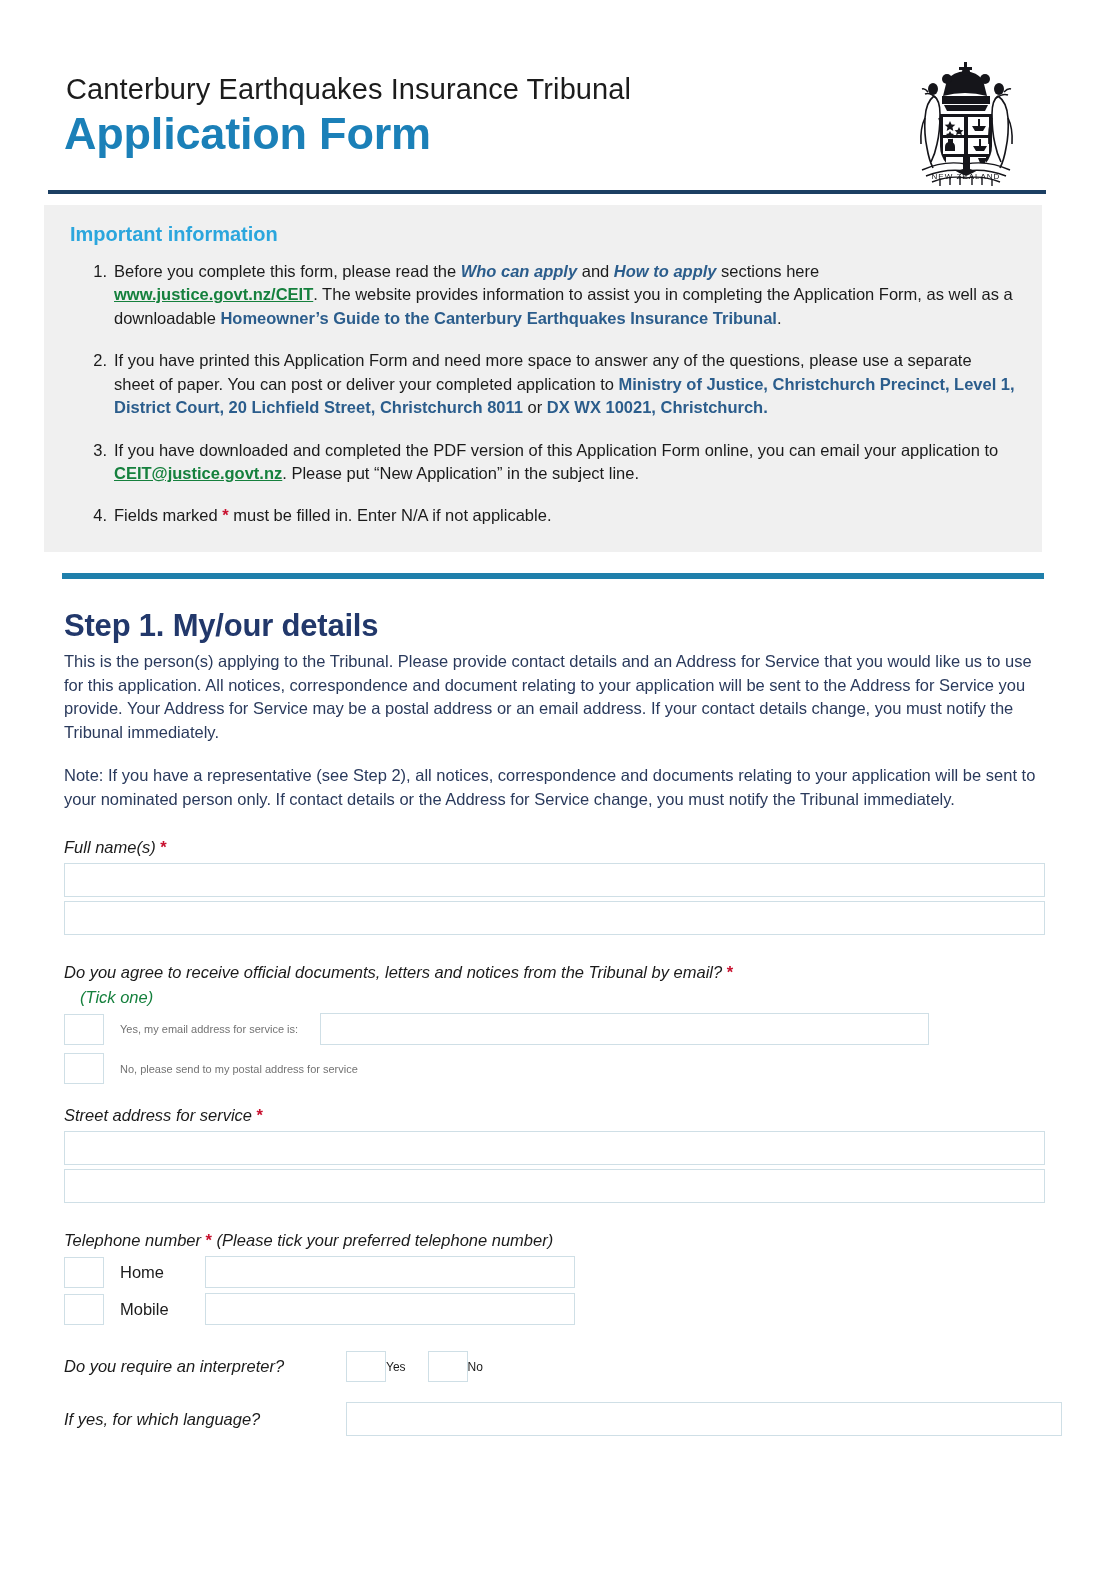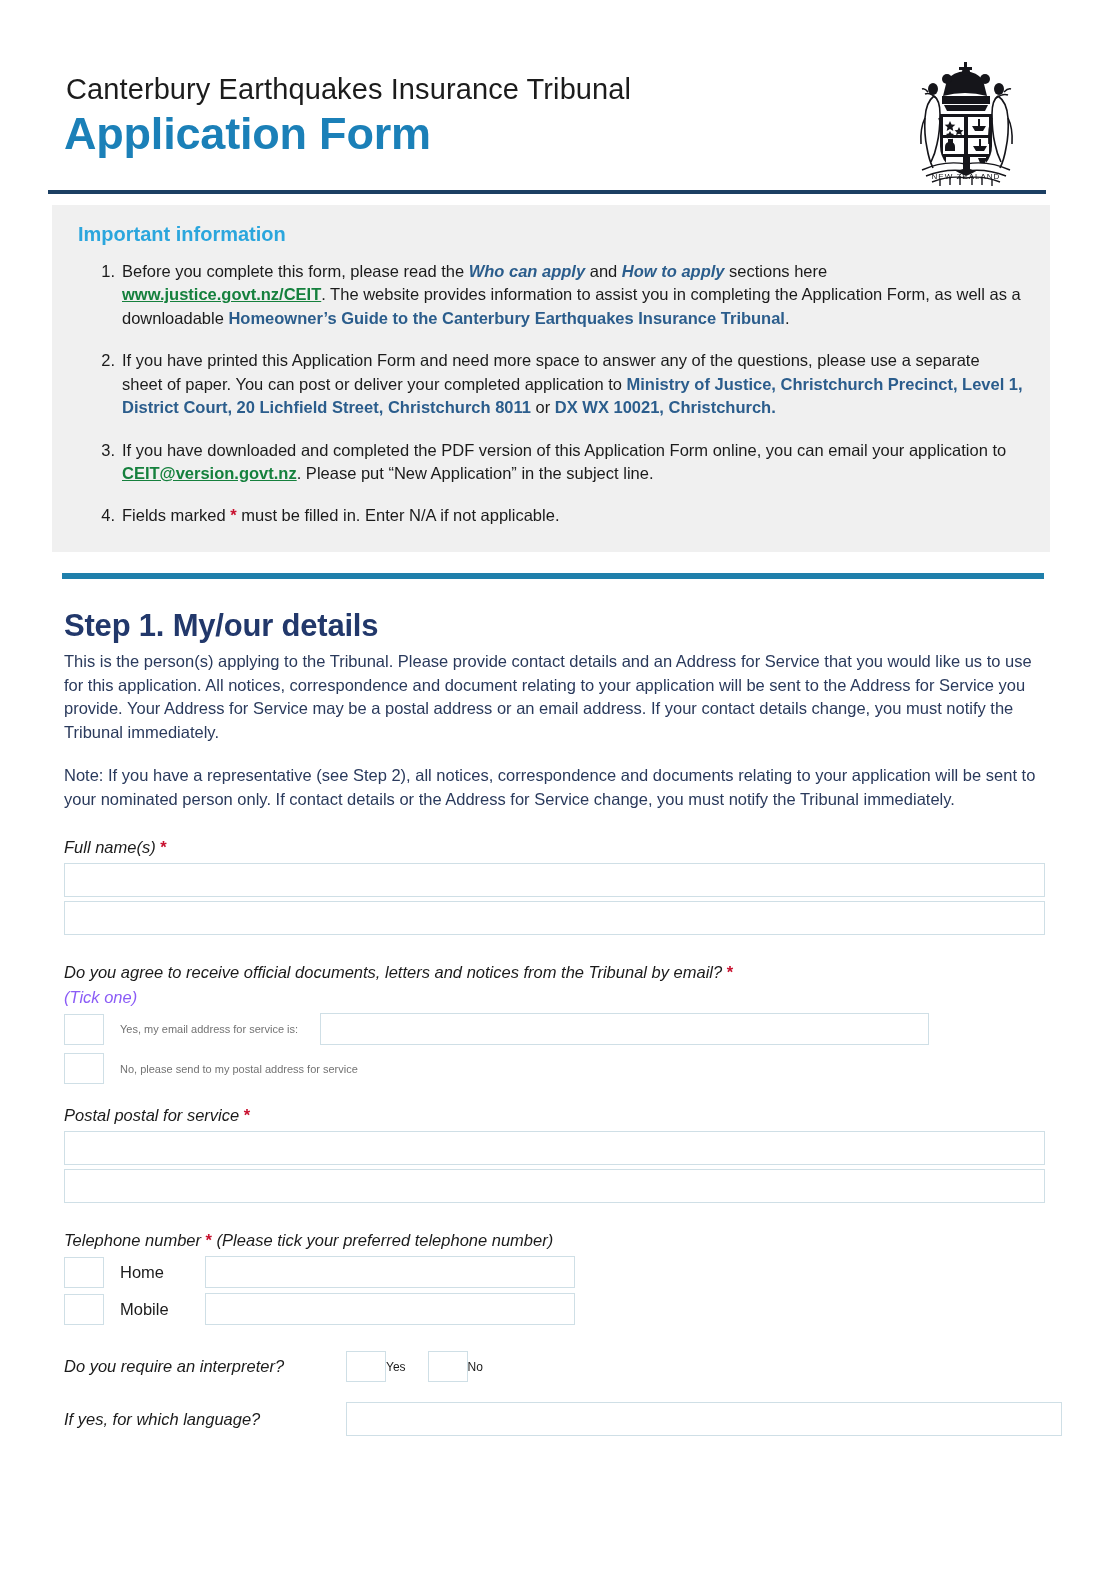--- a/index.html
+++ b/index.html
@@ -60,21 +60,21 @@
     left: 48px;
     right: 74px;
     top: 190px;
     height: 4px;
     background: #1c3f63;
   }
 
   
   .info-box {
     position: absolute;
-    left: 52px;
+    left: 44px;
     top: 205px;
     width: 998px;
     background: #f0f0f0;
     box-sizing: border-box;
     padding: 18px 26px 22px 26px;
   }
   .info-heading {
     font-size: 20px;
     font-weight: bold;
     color: #2ba6dd;
@@ -149,22 +149,22 @@
   .field-label {
     font-size: 16.5px;
     font-style: italic;
     color: #1b1b1b;
     margin: 0 0 6px 0;
   }
   .field-label .req { font-style: normal; }
   .subtle-note {
     font-size: 16.5px;
     font-style: italic;
-    color: #8b5cf6;
-    margin: 0 0 6px 0;
+    color: #15803d;
+    margin: 0 0 6px 16px;
   }
   .textbox {
     border: 1px solid #cfdfe6;
     background: #ffffff;
     height: 34px;
     box-sizing: border-box;
     width: 981px;
   }
   .textbox + .textbox { margin-top: 4px; }
   .spacer-28 { height: 28px; }
@@ -337,21 +337,21 @@
     </div>
   </div>
 
   <div class="rule-navy"></div>
 
   <div class="info-box">
     <div class="info-heading">Important information</div>
     <ol class="info-list" id="info-list">
         <li><span>Before you complete this form, please read the </span><span class="i-blue">Who can apply</span><span> and </span><span class="i-blue">How to apply</span><span> sections here </span><span class="u-blue">www.justice.govt.nz/CEIT</span><span>.  The website provides information to assist you in completing the Application Form, as well as a downloadable </span><span class="b-blue">Homeowner’s Guide to the Canterbury Earthquakes Insurance Tribunal</span><span>.</span></li>
         <li><span>If you have printed this Application Form and need more space to answer any of the questions, please use a separate sheet of paper. You can post or deliver your completed application to </span><span class="b-blue">Ministry of Justice, Christchurch Precinct, Level 1, District Court, 20 Lichfield Street, Christchurch 8011</span><span> or </span><span class="b-blue">DX WX 10021, Christchurch.</span></li>
-        <li><span>If you have downloaded and completed the PDF version of this Application Form online, you can email your application to </span><span class="u-blue">CEIT@version.govt.nz</span><span>. Please put “New Application” in the subject line.</span></li>
+        <li><span>If you have downloaded and completed the PDF version of this Application Form online, you can email your application to </span><span class="u-blue">CEIT@justice.govt.nz</span><span>. Please put “New Application” in the subject line.</span></li>
         <li><span>Fields marked </span><span class="req">*</span><span> must be filled in.  Enter N/A if not applicable.</span></li>
       </ol>
   </div>
 
   <div class="rule-blue"></div>
 
   <div class="step">
     <div class="step-heading">Step 1. My/our details</div>
     <p class="step-para">This is the person(s) applying to the Tribunal.  Please provide contact details and an Address for Service that you would like us to use for this application.  All notices, correspondence and document relating to your application will be sent to the Address for Service you provide. Your Address for Service may be a postal address or an email address. If your contact details change, you must notify the Tribunal immediately.</p>
     <p class="step-para last">Note: If you have a representative (see Step 2), all notices, correspondence and documents relating to your application will be sent to your nominated person only. If contact details or the Address for Service change, you must notify the Tribunal immediately.</p>
@@ -381,21 +381,21 @@
     </div>
 
     <div class="check-row">
       <div class="checkbox"></div>
       <span class="cb-label">No, please send to my postal address for service</span>
     </div>
 
     <div class="spacer-14"></div>
 
     <div class="field-label">
-      <span>Postal postal for service</span>
+      <span>Street address for service</span>
       <span class="req">*</span>
     </div>
     <div class="textbox"></div>
     <div class="textbox"></div>
 
     <div class="spacer-28"></div>
 
     <div class="field-label">
       <span>Telephone number</span>
       <span class="req">*</span>

